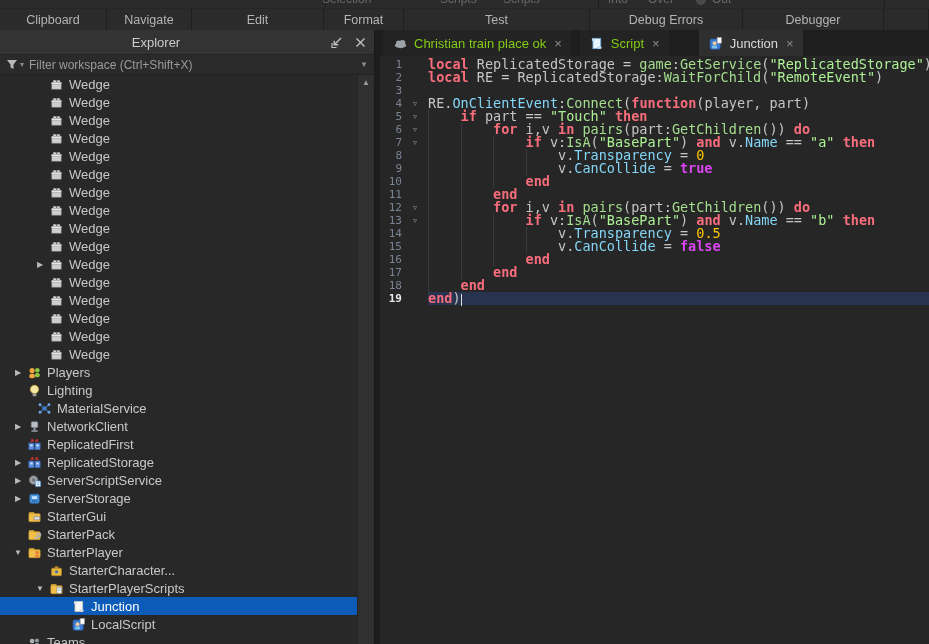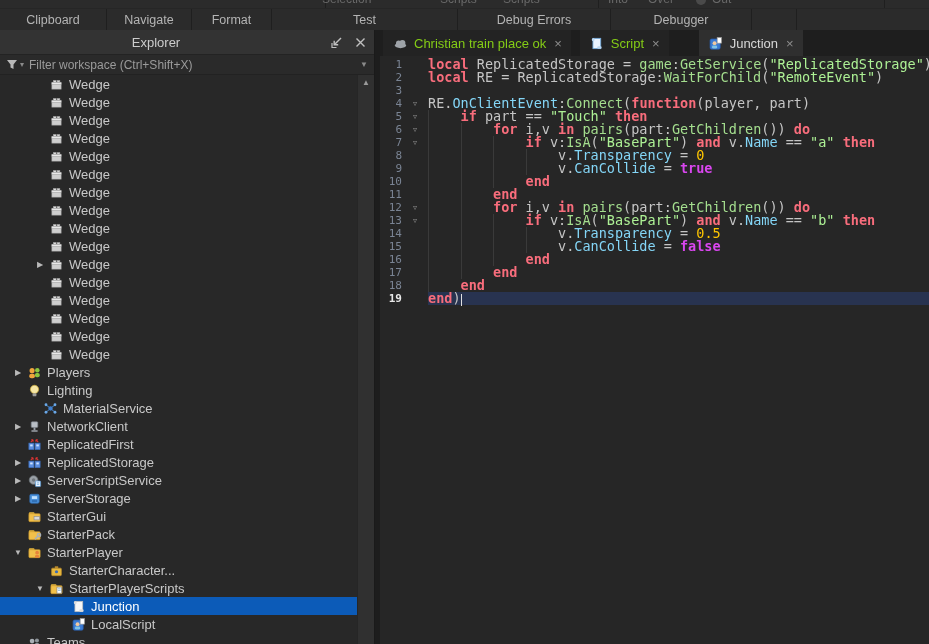--- a/index.html
+++ b/index.html
@@ -93,20 +93,23 @@
       <span class="partial-btn" style="left: 608px;">Into</span>
       <span class="partial-btn" style="left: 648px;">Over</span>
       <span class="partial-btn" style="left: 712px;">Out</span>
     </div>
   <div class="ribbon-groups">
       <div class="rgroup" style="width: 107px;">
         <span>Clipboard</span>
       </div>
       <div class="rgroup" style="width: 85px;">
         <span>Navigate</span>
+      </div>
+      <div class="rgroup" style="width: 132px;">
+        <span>Edit</span>
       </div>
       <div class="rgroup" style="width: 80px;">
         <span>Format</span>
       </div>
       <div class="rgroup" style="width: 186px;">
         <span>Test</span>
       </div>
       <div class="rgroup" style="width: 153px;">
         <span>Debug Errors</span>
       </div>
@@ -358,21 +361,21 @@
           <div class="trow" style="padding-left: 10px;">
             <span class="arrow"></span>
             <span class="ticon">
               <svg width="15" height="15" viewBox="0 0 16 16">
                 <circle cx="8" cy="6.8" r="4.4" fill="#f6e6a4" stroke="#c9a93b" stroke-width="0.8"></circle>
                 <rect x="6" y="11" width="4" height="3.2" rx="1" fill="#9a9a9a"></rect>
               </svg>
             </span>
             <span class="tlabel">Lighting</span>
           </div>
-          <div class="trow" style="padding-left: 26px;">
+          <div class="trow" style="padding-left: 20px;">
             <span class="arrow"></span>
             <span class="ticon">
               <svg width="15" height="15" viewBox="0 0 16 16">
                 <line x1="8" y1="8" x2="3.2" y2="4" stroke="#4a90d9" stroke-width="1"></line>
                 <line x1="8" y1="8" x2="12.8" y2="4" stroke="#4a90d9" stroke-width="1"></line>
                 <line x1="8" y1="8" x2="3.2" y2="12" stroke="#4a90d9" stroke-width="1"></line>
                 <line x1="8" y1="8" x2="12.8" y2="12" stroke="#4a90d9" stroke-width="1"></line>
                 <circle cx="8" cy="8" r="2.3" fill="#3f7fd0"></circle>
                 <circle cx="3.2" cy="4" r="1.5" fill="#6aa8e8"></circle>
                 <circle cx="12.8" cy="4" r="1.5" fill="#6aa8e8"></circle>

